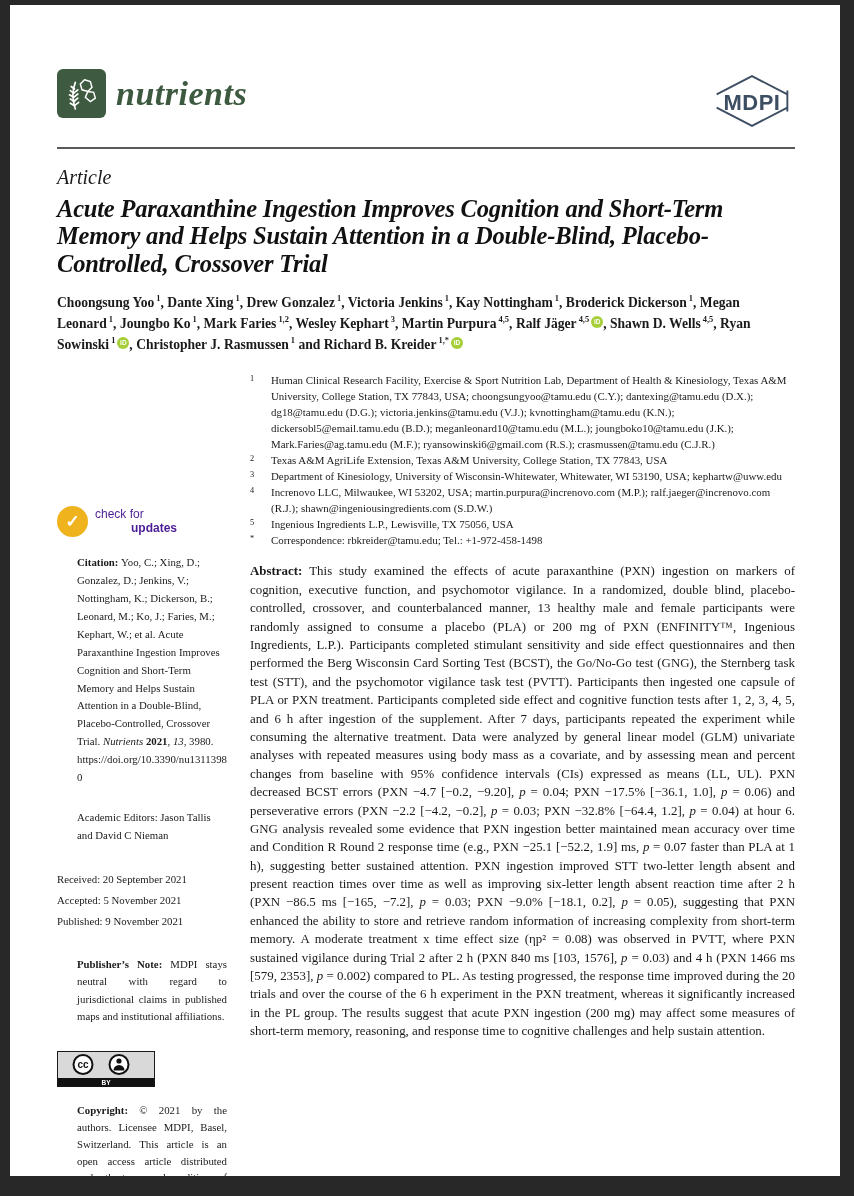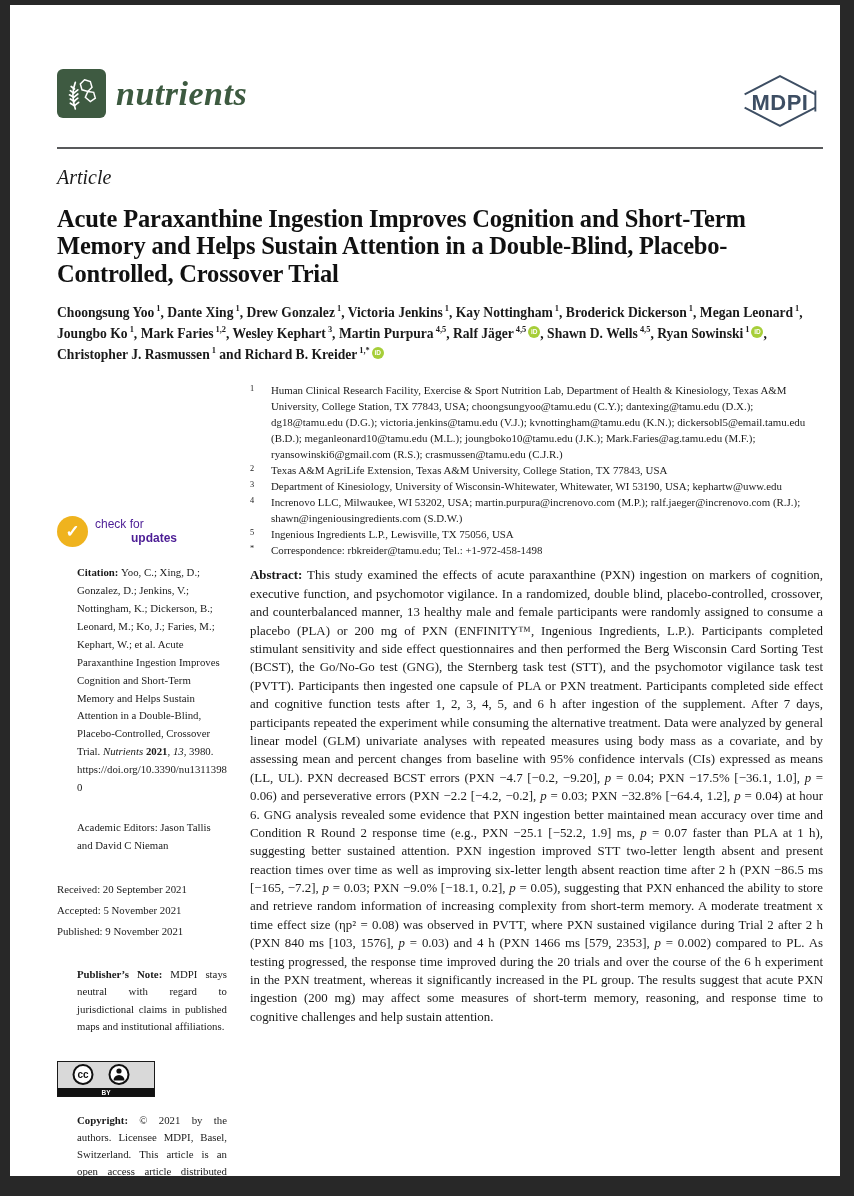--- a/index.html
+++ b/index.html
@@ -1,31 +1,31 @@
 <!DOCTYPE html>
 <html><head>
 <meta charset="utf-8">
 <style>
   * { margin:0; padding:0; box-sizing:border-box; }
   html,body { width:854px; height:1196px; background:#282828; font-family:"Liberation Serif", serif; }
   .page {
     position:absolute; left:10px; top:5px; width:830px; height:1171px;
     background:#ffffff; color:#1a1a1a; overflow:hidden;
     display:flex; flex-direction:column;
-    padding:64px 17px 0 47px;
+    padding:64px 45px 0 47px;
   }
   
   .masthead { display:flex; align-items:flex-start; justify-content:space-between; }
   .brand { display:flex; align-items:center; }
   .brand-box { width:49px; height:49px; border-radius:6px; background:#3e5a41; display:flex; align-items:center; justify-content:center; }
   .brand-name { font-size:34px; font-weight:bold; font-style:italic; color:#3d5a40; margin-left:10px; letter-spacing:0.5px; }
   .mdpi-logo { margin-top:2px; }
   .header-rule { border:none; border-top:2px solid #58595b; margin-top:12px; }
   .article-type { font-style:italic; font-size:20px; margin-top:17px; }
-  .paper-title { font-size:24.5px; font-weight:bold; line-height:1.12; margin-top:16px; color:#111; letter-spacing:-0.2px; }
+  .paper-title { font-size:24.5px; font-weight:bold; line-height:1.12; margin-top:6px; color:#111; letter-spacing:-0.2px;font-style:italic; }
   .author-line { font-size:13.6px; font-weight:bold; line-height:1.5; margin-top:15px; }
   .author-line sup { font-size:0.62em; margin-left:2px; }
   .orcid { display:inline-flex; align-items:center; justify-content:center; width:12px; height:12px; border-radius:50%;
            background:#a6ce39; color:#fff; font-family:"Liberation Sans", sans-serif; font-size:6.5px; font-weight:bold;
            margin-left:2px; transform:translateY(-4px); }
   
   .columns { display:flex; margin-top:17px; }
   .sidebar { width:170px; flex:none; margin-right:23px; padding-top:134px; font-size:10.8px; }
   .maincol { flex:1; min-width:0; }
   
@@ -40,21 +40,21 @@
   .dates p { line-height:1.95; }
   .dates { margin-bottom:24px; }
   .pubnote { margin-bottom:26px; text-align:justify; line-height:1.6; }
   .cc-badge { margin-bottom:13px; display:block; }
   .copyright { text-align:justify; line-height:1.56; }
   
   .aff-row { display:flex; font-size:10.9px; line-height:1.47; }
   .aff-marker { width:21px; flex:none; font-size:8.3px; transform:translateY(1px); }
   .aff-text { flex:1; }
   
-  .abstract { margin-top:8px; font-size:12.9px; line-height:1.425; text-align:justify; }
+  .abstract { margin-top:14px; font-size:12.9px; line-height:1.425; text-align:justify; }
 </style>
 </head>
 <body>
 
 <div class="page">
 
   <div class="masthead">
     <div class="brand">
       <div class="brand-box">
         <svg width="40" height="40" viewBox="0 0 48 48">

